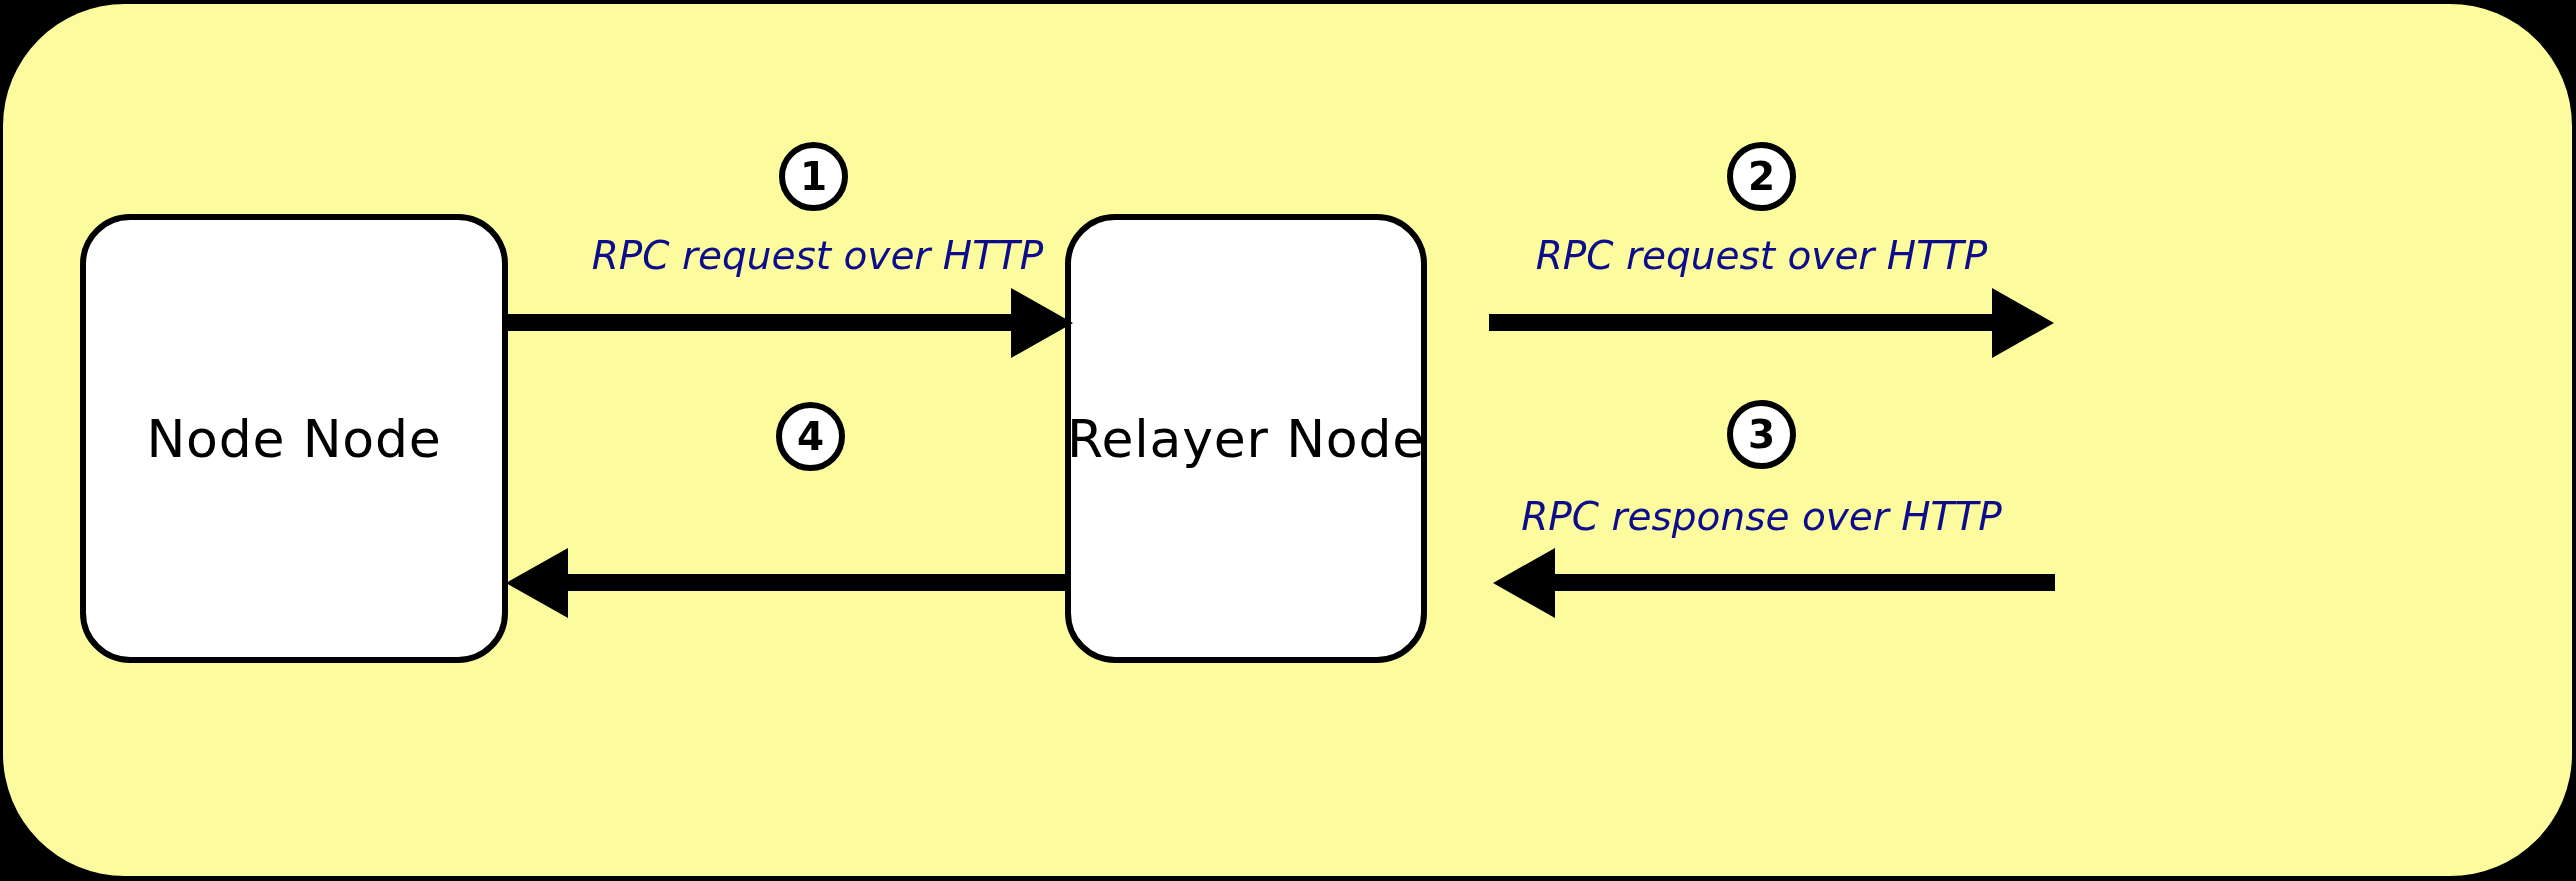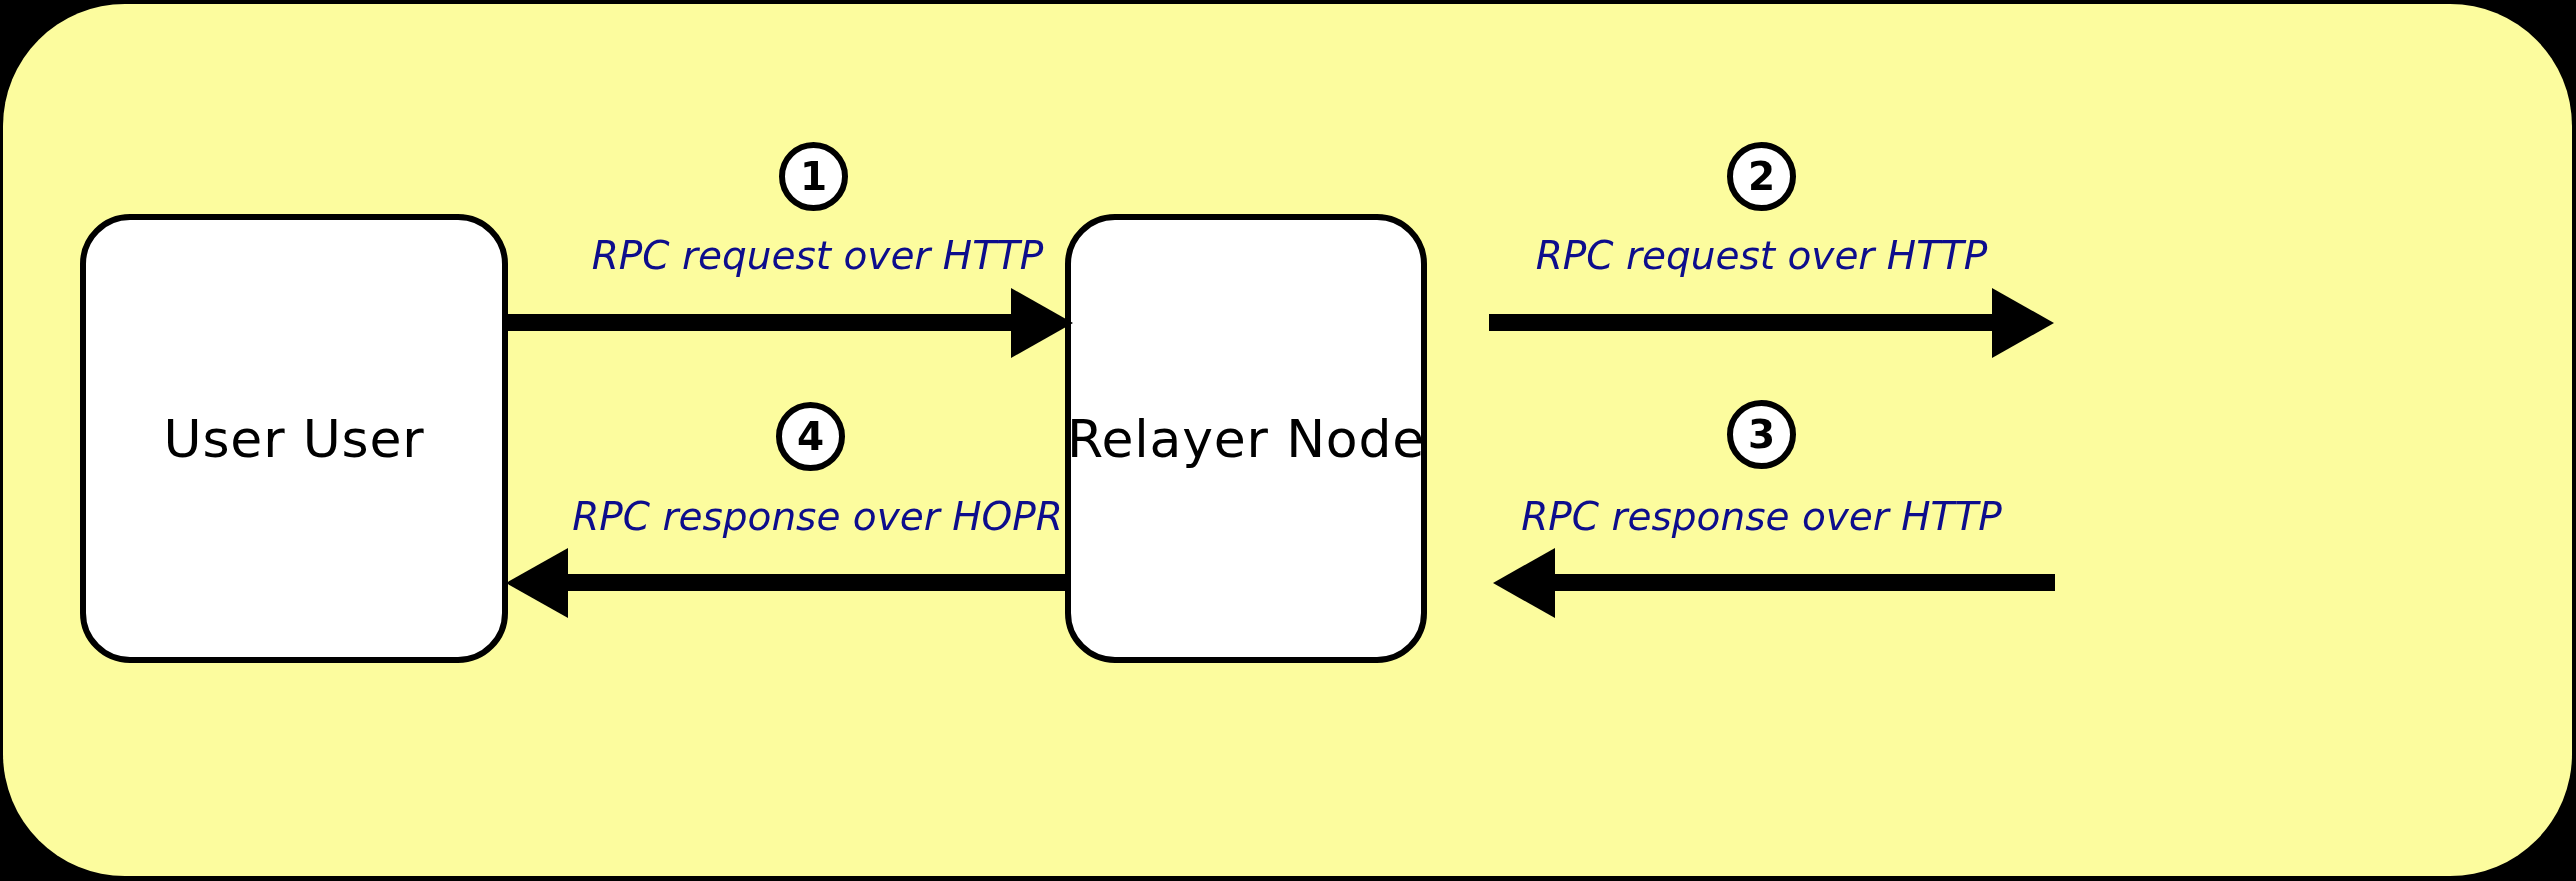--- a/index.html
+++ b/index.html
@@ -108,21 +108,21 @@
   #flow-label-4 { left: 440px;  top: 492px; }
 </style>
 </head>
 <body>
 
 <div class="stage">
 
   <div class="panel"></div>
 
   <div class="node" id="node-user">
-    <span class="node-label">User User</span>
+    <span class="node-label">Node Node</span>
   </div>
   <div class="node" id="node-relayer">
     <span class="node-label">Relayer Node</span>
   </div>
 
   <div class="arrow-line" id="arrow1-line"></div>
   <div class="arrow-head right" id="arrow1-head"></div>
 
   <div class="arrow-line" id="arrow2-line"></div>
   <div class="arrow-head right" id="arrow2-head"></div>
@@ -142,16 +142,15 @@
   <div class="badge" id="badge3">
     <span>3</span>
   </div>
   <div class="badge" id="badge4">
     <span>4</span>
   </div>
 
   <div class="flow-label" id="flow-label-1">RPC request over HTTP</div>
   <div class="flow-label" id="flow-label-2">RPC request over HTTP</div>
   <div class="flow-label" id="flow-label-3">RPC response over HTTP</div>
-  <div class="flow-label" id="flow-label-4">RPC response over HOPR</div>
 
 </div>
 
 
 </body></html>

